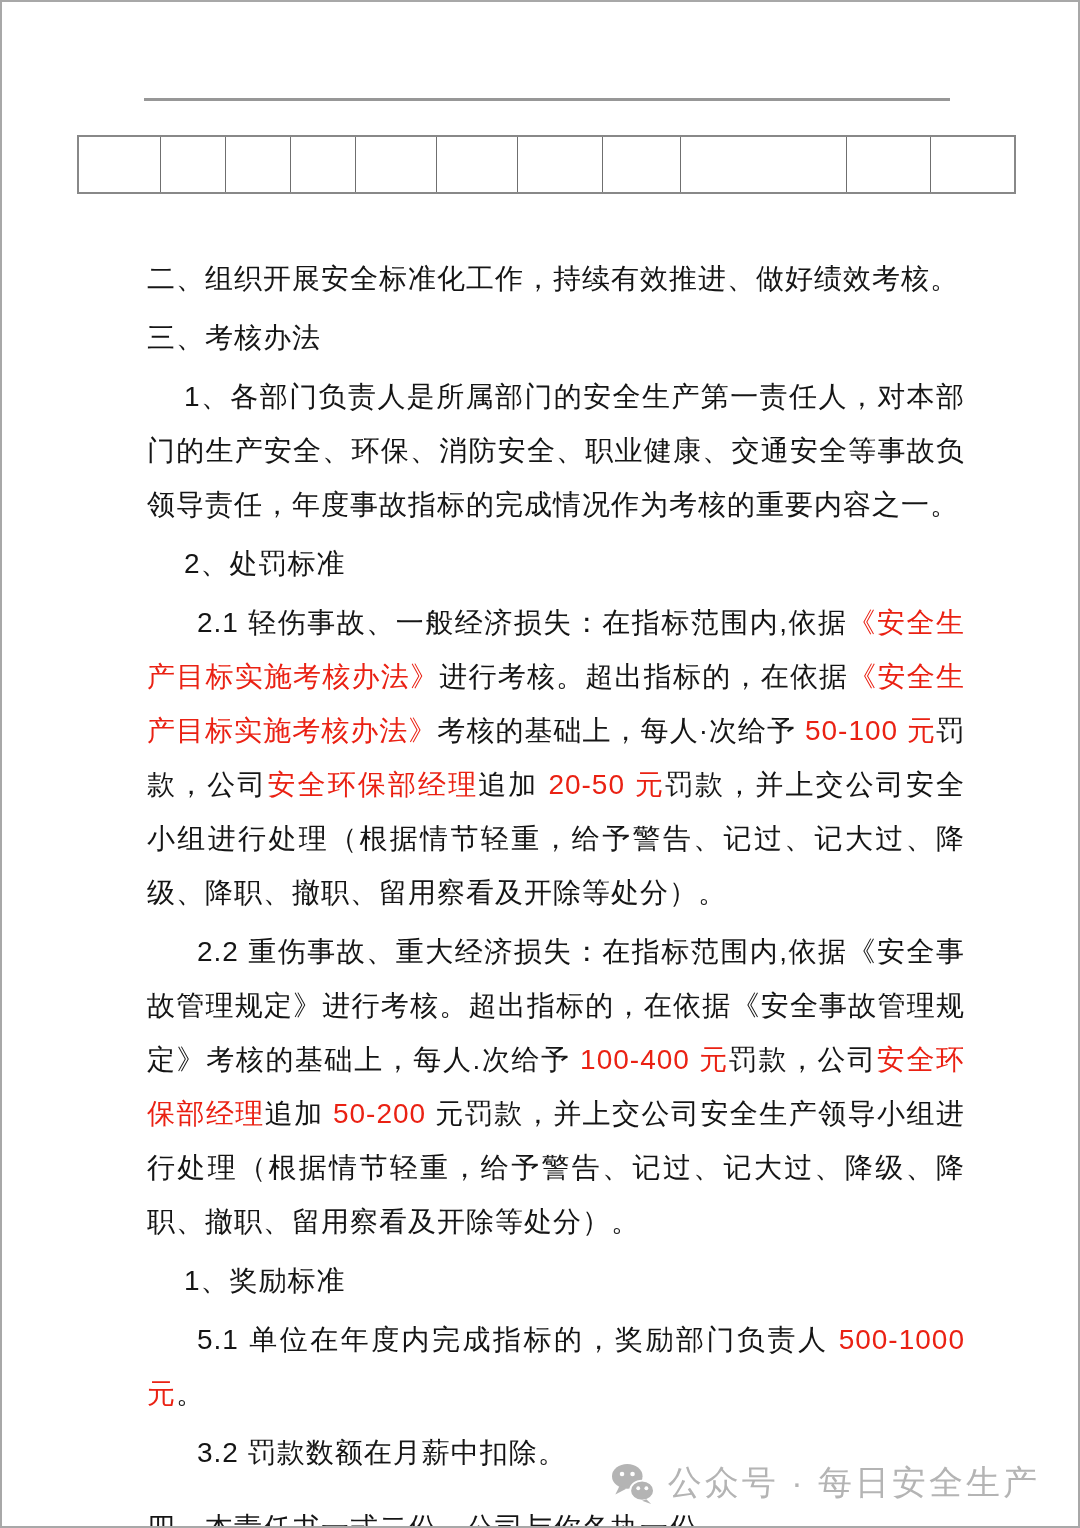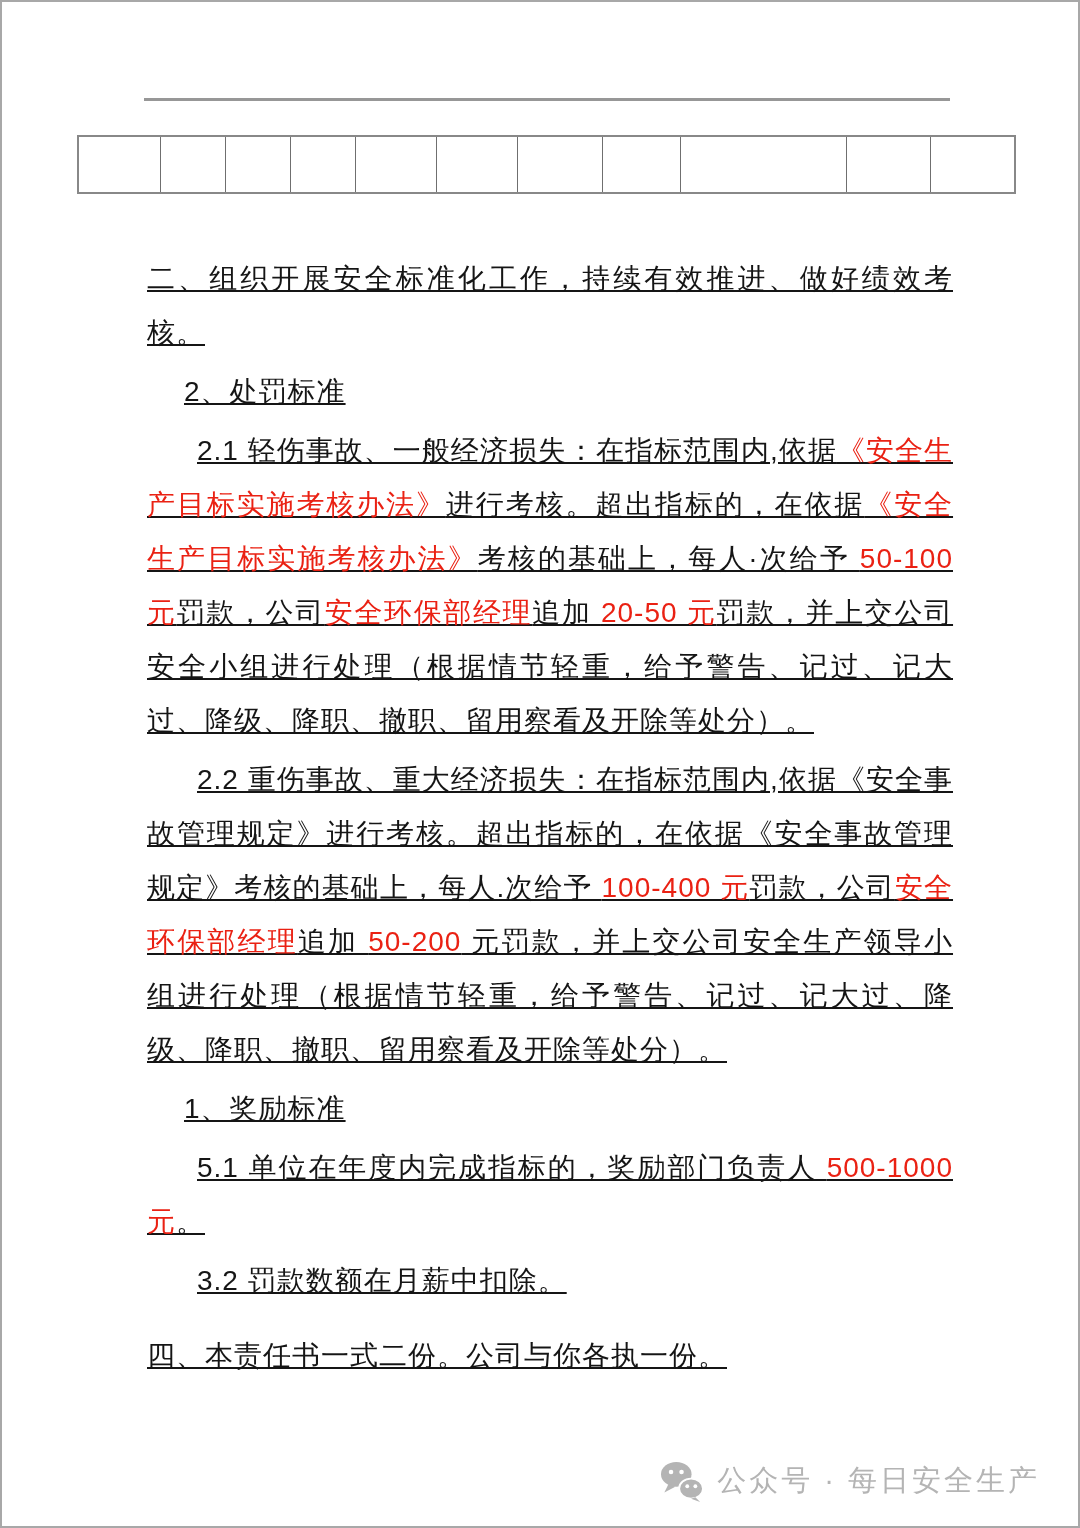--- a/index.html
+++ b/index.html
@@ -50,36 +50,36 @@
     top: 250px;
     left: 145px;
     width: 818px;
     color: #151515;
     font-size: 28px;
     line-height: 54px;
     letter-spacing: 1px;
     text-align: justify;
     text-align-last: left;
   }
-  .doc-body p.para { margin: 0 12px 5px 0; text-decoration: underline; }
+  .doc-body p.para { margin: 0 0 5px 0; }
   .doc-body p.indent-num { text-indent: 37px; }
   .doc-body p.indent-sub { text-indent: 50px; }
   .doc-body p.gap-after { margin-bottom: 21px; }
   .doc-body span.red { color: #ea2113; }
 
   
   .watermark {
     position: absolute;
     top: 1458px;
     right: 38px;
     display: flex;
     align-items: center;
     gap: 12px;
     color: #b4b4b4;
-    font-size: 29px;
+    font-size: 34px;
     letter-spacing: 3px;
     white-space: nowrap;
   }
   .watermark .wm-icon { width: 46px; height: 42px; flex: 0 0 auto; }
 </style>
 </head>
 <body>
 
 <div class="page">
 
@@ -113,20 +113,22 @@
             <td></td>
             <td></td>
             <td></td>
           </tr>
       </tbody>
     </table>
   </div>
 
   <div class="doc-body">
       <p class="para"><span>二、组织开展安全标准化工作，持续有效推进、做好绩效考核。</span></p>
+      <p class="para"><span>三、考核办法</span></p>
+      <p class="para indent-num"><span>1、各部门负责人是所属部门的安全生产第一责任人，对本部门的生产安全、环保、消防安全、职业健康、交通安全等事故负领导责任，年度事故指标的完成情况作为考核的重要内容之一。</span></p>
       <p class="para indent-num"><span>2、处罚标准</span></p>
       <p class="para indent-sub"><span>2.1 轻伤事故、一般经济损失：在指标范围内,依据</span><span class="red">《安全生产目标实施考核办法》</span><span>进行考核。超出指标的，在依据</span><span class="red">《安全生产目标实施考核办法》</span><span>考核的基础上，每人·次给予 </span><span class="red">50-100 元</span><span>罚款，公司</span><span class="red">安全环保部经理</span><span>追加 </span><span class="red">20-50 元</span><span>罚款，并上交公司安全小组进行处理（根据情节轻重，给予警告、记过、记大过、降级、降职、撤职、留用察看及开除等处分）。</span></p>
       <p class="para indent-sub"><span>2.2 重伤事故、重大经济损失：在指标范围内,依据《安全事故管理规定》进行考核。超出指标的，在依据《安全事故管理规定》考核的基础上，每人.次给予 </span><span class="red">100-400 元</span><span>罚款，公司</span><span class="red">安全环保部经理</span><span>追加 </span><span class="red">50-200</span><span> 元罚款，并上交公司安全生产领导小组进行处理（根据情节轻重，给予警告、记过、记大过、降级、降职、撤职、留用察看及开除等处分）。</span></p>
       <p class="para indent-num"><span>1、奖励标准</span></p>
       <p class="para indent-sub"><span>5.1 单位在年度内完成指标的，奖励部门负责人 </span><span class="red">500-1000 元</span><span>。</span></p>
       <p class="para indent-sub gap-after"><span>3.2 罚款数额在月薪中扣除。</span></p>
       <p class="para"><span>四、本责任书一式二份。公司与你各执一份。</span></p>
     </div>
 
   <div class="watermark">

